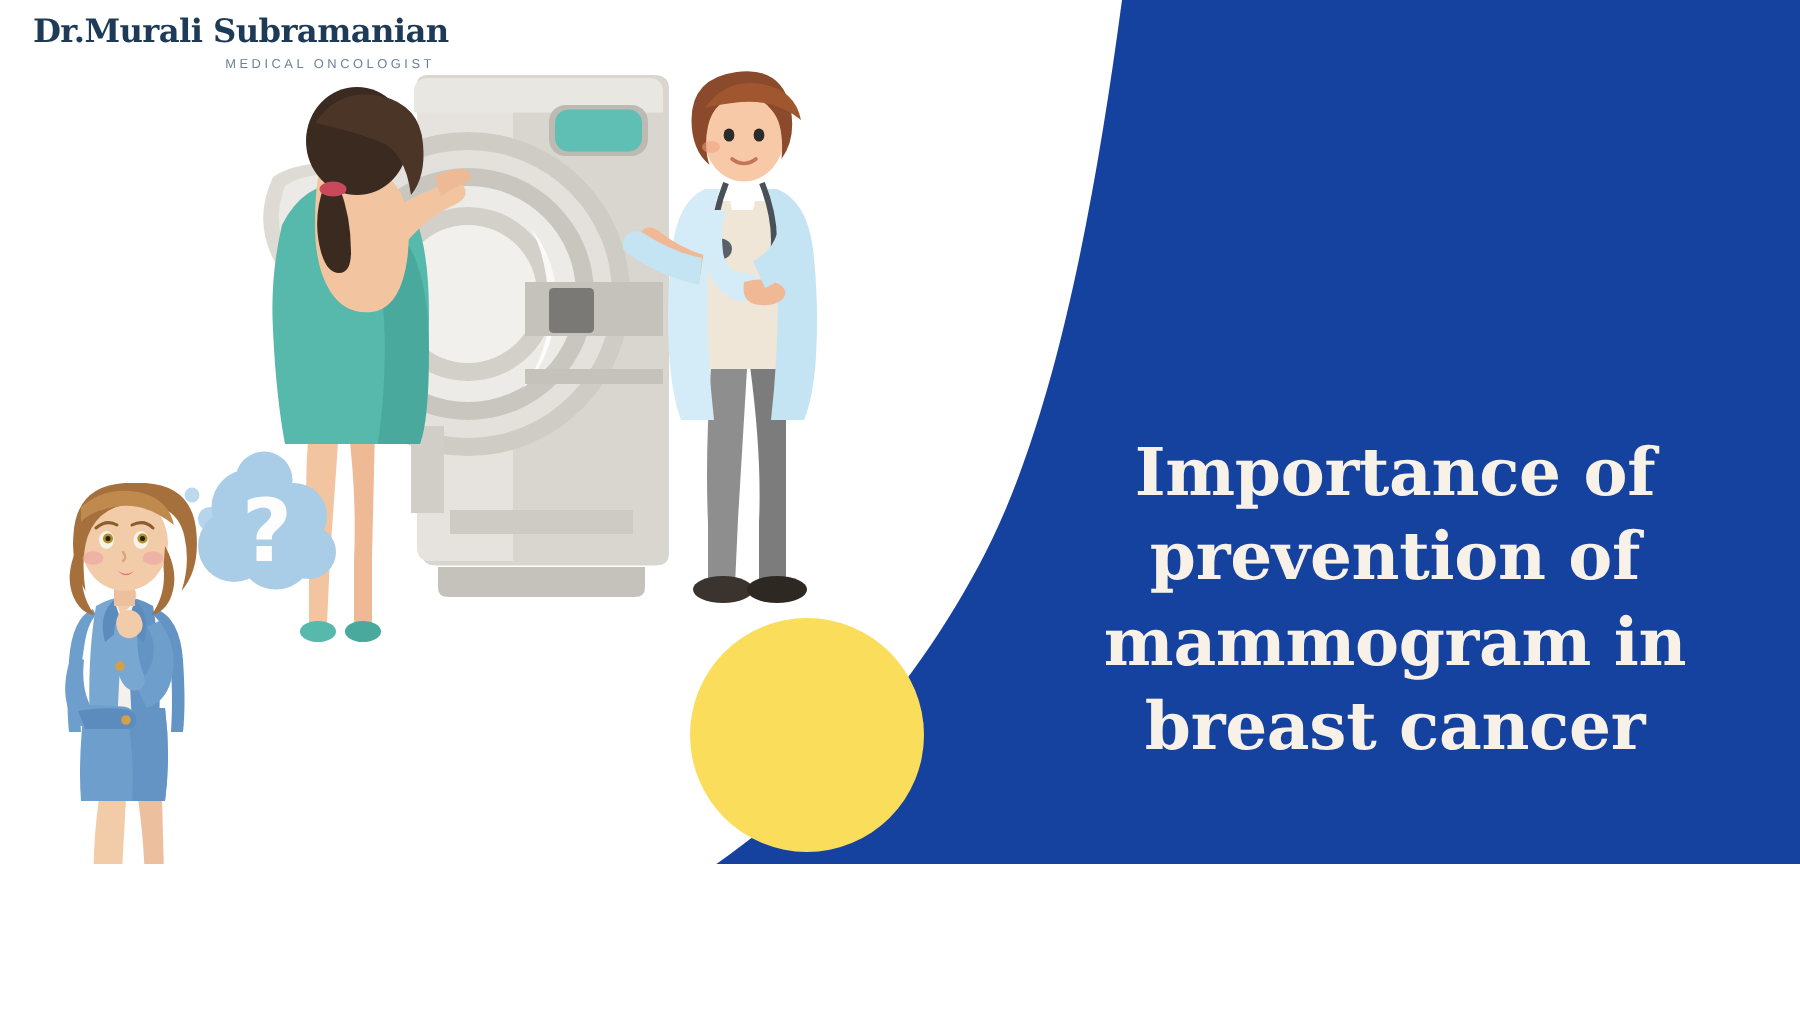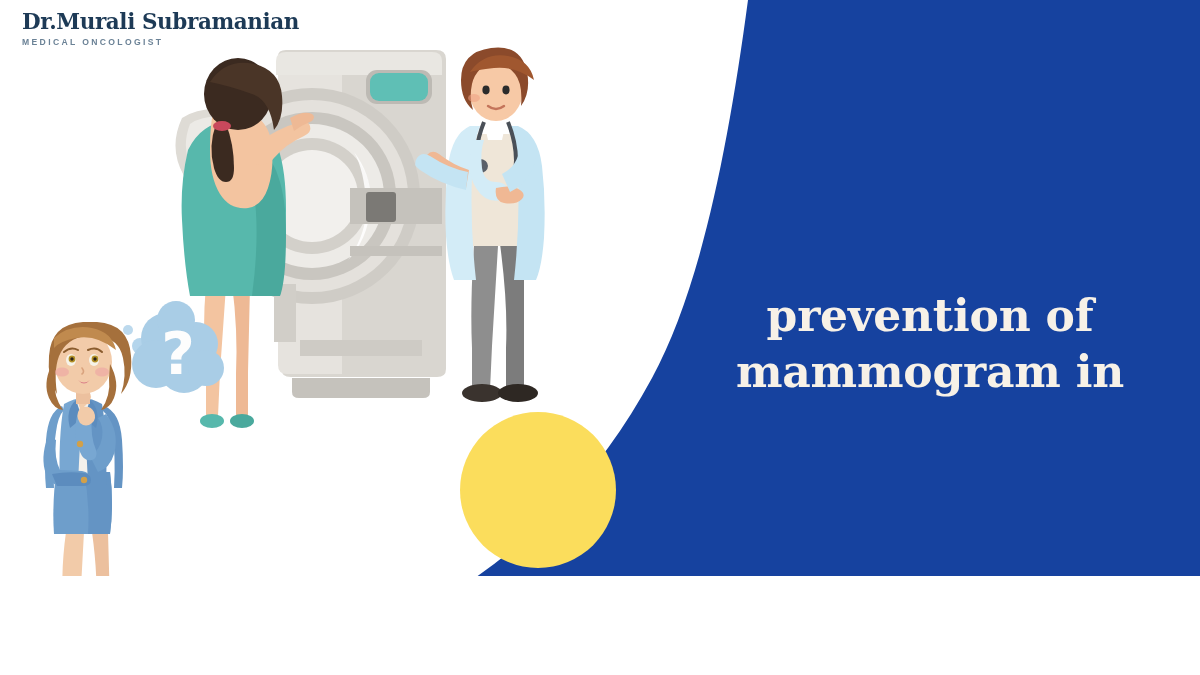--- a/index.html
+++ b/index.html
@@ -41,28 +41,27 @@
     font-family: "DejaVu Serif", "Liberation Serif", serif;
     font-weight: 700;
     font-size: 21.5px;
     letter-spacing: -0.4px;
     color: #1d3a56;
     line-height: 1.1;
     white-space: nowrap;
   }
   .logo-sub {
     margin-top: 3px;
-    text-align: left;
+    text-align: right;
     font-family: "Liberation Sans", sans-serif;
     font-size: 8.6px;
     letter-spacing: 2.35px;
     color: #6b8296;
     white-space: nowrap;
     padding-right: 2px;
-    font-weight: bold;
   }
 
   
   .headline {
     position: absolute;
     left: 700px;
     top: 288px;
     width: 460px;
     z-index: 40;
     text-align: center;
@@ -95,22 +94,24 @@
 
     <circle cx="538" cy="490" r="78" fill="#fbdd5c"></circle>
   </svg>
 
   <div class="logo">
     <div class="logo-name">Dr.Murali Subramanian</div>
     <div class="logo-sub">MEDICAL ONCOLOGIST</div>
   </div>
 
   <div class="headline">
+    <span class="headline-line">Importance of</span>
     <span class="headline-line">prevention of</span>
     <span class="headline-line">mammogram in</span>
+    <span class="headline-line">breast cancer</span>
   </div>
 
   <div class="art" id="mammo-scene">
     <svg width="420" height="350" viewBox="0 0 420 350">
 
       <g>
 
         <path d="M12 70 q-14 30 2 58 q14 26 44 28 l40 -4 l0 -84 l-38 -6 q-30 -4 -48 8 z" fill="#dedbd5"></path>
         <path d="M20 76 q-10 26 4 48 q12 20 38 22 l30 -3 l0 -70 l-30 -4 q-28 -3 -42 7 z" fill="#eceae6"></path>
 

